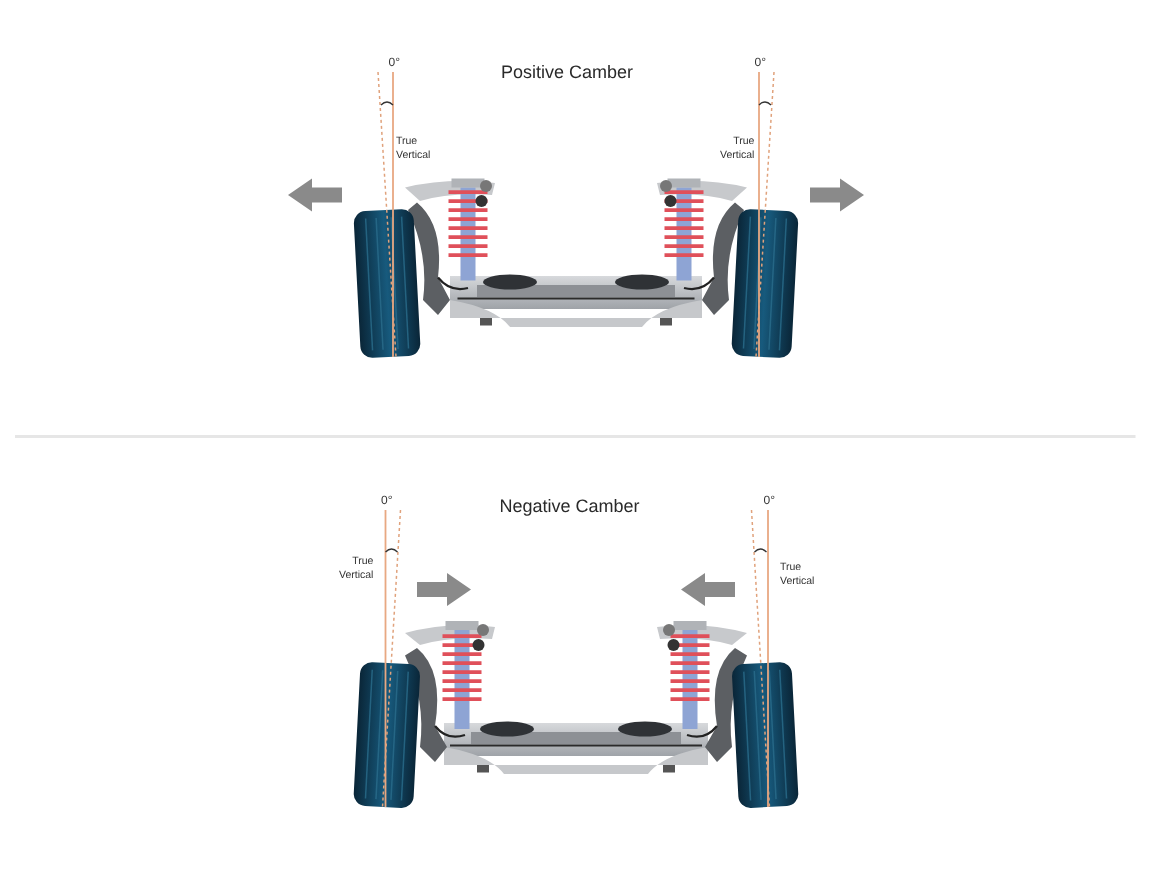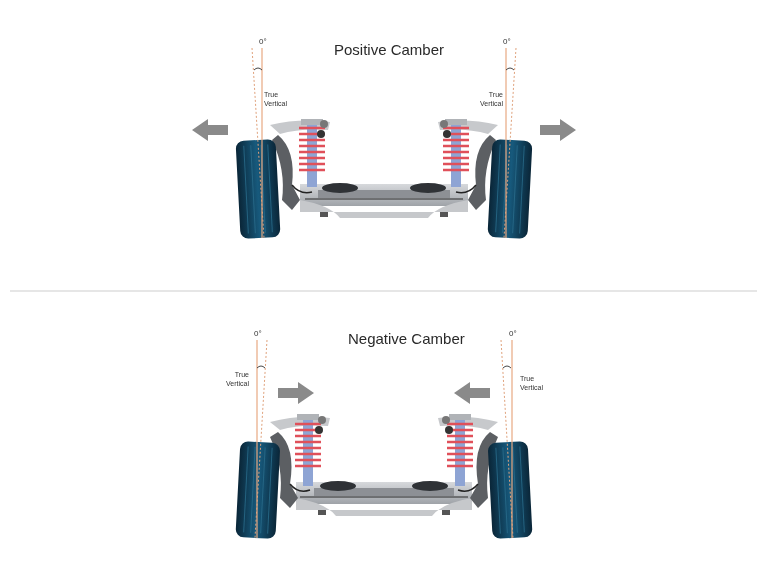--- a/index.html
+++ b/index.html
@@ -1,19 +1,19 @@
 <!DOCTYPE html>
 <html><head>
 <meta charset="utf-8">
 <style>
   html, body { margin:0; padding:0; background:#ffffff; }
   body { width:768px; height:581px; position:relative; overflow:hidden;
          font-family:"Liberation Sans", "DejaVu Sans", sans-serif; color:#222; }
   .panel { position:absolute; left:0; width:768px; }
-  .title { position:absolute; font-size:15px; color:#2a2a2a; white-space:nowrap; }
+  .title { position:absolute; font-size:12px; color:#2a2a2a; white-space:nowrap; }
   .lbl0 { position:absolute; font-size:8px; color:#333; }
   .tv { position:absolute; font-size:7px; line-height:9px; color:#333; }
   .divider { position:absolute; left:10px; top:290px; width:747px; height:2px; background:#e6e6e6; }
   svg { position:absolute; left:0; top:0; }
 </style>
 </head>
 <body>
 
 <div class="panel" style="top:0;height:290px;">
   <div class="title" style="left:334px;top:41px;">Positive Camber</div>
@@ -117,21 +117,21 @@
       <line x1="506" y1="48" x2="506" y2="238" stroke="#e8a882" stroke-width="1.2"></line>
       <line x1="516" y1="48" x2="504" y2="238" stroke="#e0a27c" stroke-width="1" stroke-dasharray="2,2"></line>
       <path d="M506,70 Q510,66 514,70" stroke="#333" stroke-width="0.9" fill="none"></path>
     </g>
   </svg>
 </div>
 
 <div class="divider"></div>
 
 <div class="panel" style="top:292px;height:289px;">
-  <div class="title" style="left:348px;top:38px;">Negative Camber</div>
+  <div class="title" style="left:333px;top:38px;">Negative Camber</div>
 
   <div class="lbl0" style="left:254px;top:37px;">0°</div>
   <div class="tv" style="left:226px;top:78px;text-align:right;">
     <div>True</div>
     <div>Vertical</div>
   </div>
 
   <div class="lbl0" style="left:509px;top:37px;">0°</div>
   <div class="tv" style="left:520px;top:82px;">
     <div>True</div>

